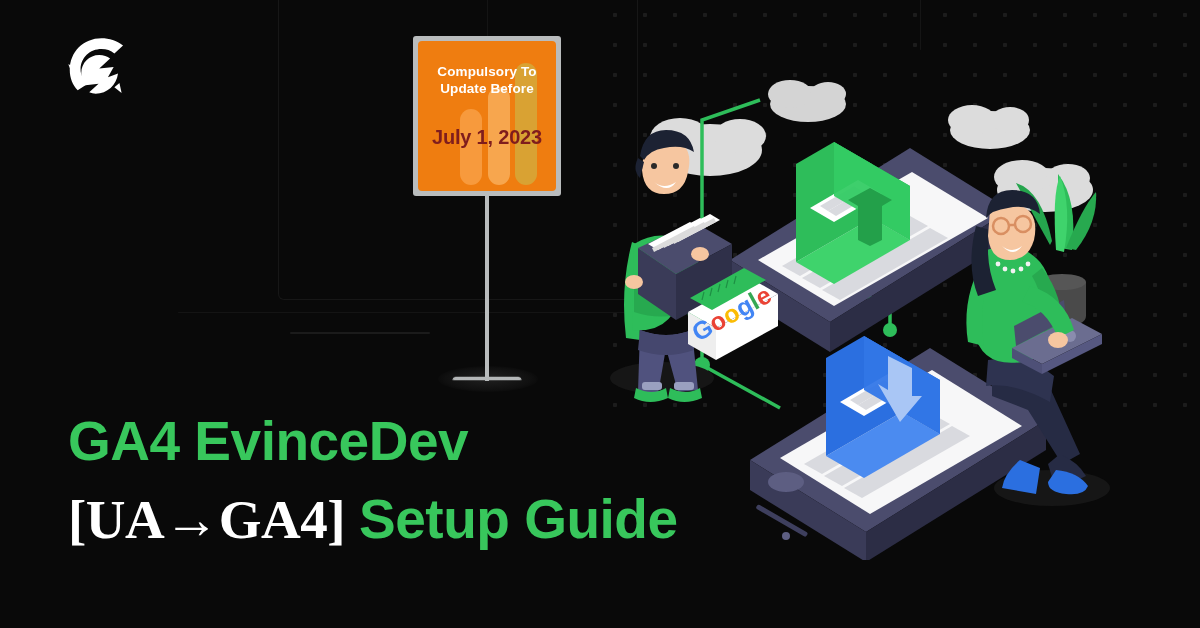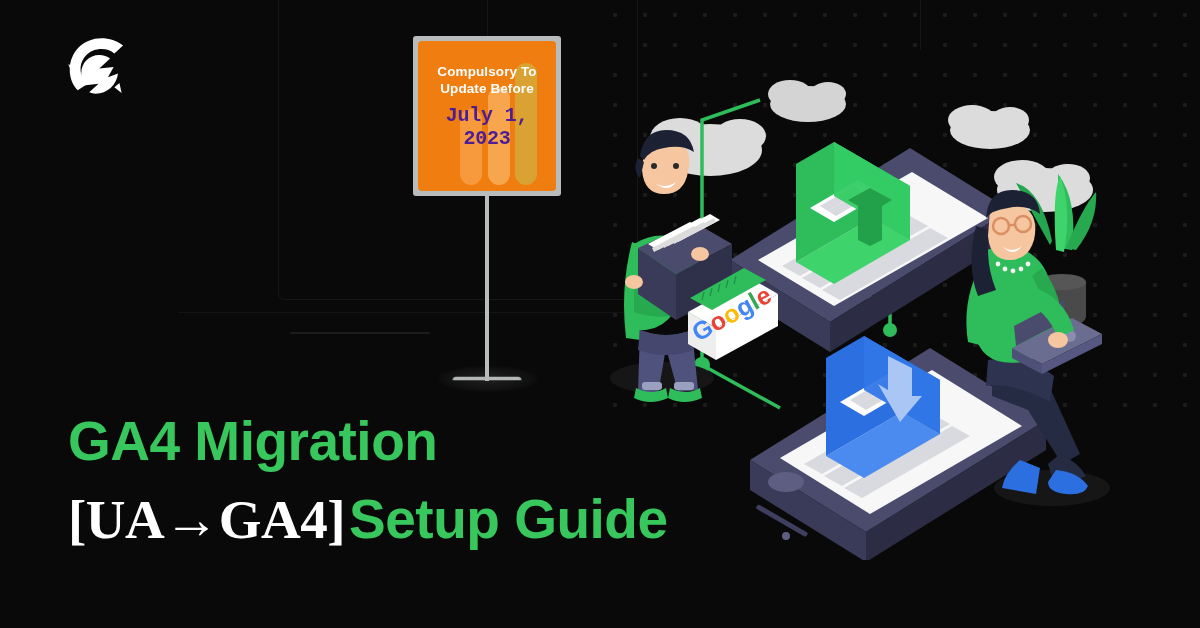--- a/index.html
+++ b/index.html
@@ -55,21 +55,21 @@
   }
   .sbar{position:absolute;border-radius:12px;bottom:6px;}
   .sbar.s1{left:42px;width:22px;height:76px;background:#f79a3d;}
   .sbar.s2{left:70px;width:22px;height:98px;background:#f7a64e;}
   .sbar.s3{left:97px;width:22px;height:122px;background:#d9a233;}
   .sign-txt{position:absolute;left:0;top:0;width:100%;padding:22px 8px 0;text-align:center;}
   .sign-small{
     color:#fff;font-size:13.5px;font-weight:700;line-height:17px;letter-spacing:.1px;
   }
   .sign-big{
-    color:#4c1d95;font-size:20px;font-weight:700;margin-top:7px;letter-spacing:-.2px;font-family:Liberation Mono, monospace;
+    color:#7f1d1d;font-size:20px;font-weight:700;margin-top:29px;letter-spacing:-.2px;
   }
   .sign-pole{position:absolute;left:72px;top:160px;width:4px;height:185px;background:#b9bcbd;}
   .sign-foot{position:absolute;left:40px;top:340px;width:68px;height:5px;background:#b4b7b8;border-radius:2px;
     transform:perspective(60px) rotateX(46deg);}
   .sign-shadow{position:absolute;left:25px;top:330px;width:100px;height:26px;border-radius:50%;
     background:radial-gradient(ellipse at center,#202020 0%,#101010 60%,rgba(0,0,0,0) 75%);}
 
   
   .illus{position:absolute;left:590px;top:30px;width:610px;height:530px;}
 </style>
@@ -318,20 +318,20 @@
         <path d="M424 296 L474 270 L476 290 L426 316 Z" fill="#4b4c6d"></path>
         <circle cx="480" cy="306" r="6" fill="#8a8cae"></circle>
 
         <path d="M440 256 q34 10 44 44 l-16 8 q-12 -30 -36 -36z" fill="#2ebd5a"></path>
         <ellipse cx="468" cy="310" rx="10" ry="8" fill="#f6c6a0"></ellipse>
       </g>
     </svg>
   </div>
 
   <div class="headline">
-    <div class="hl-line l1">GA4 Migration</div>
+    <div class="hl-line l1">GA4 EvinceDev</div>
     <div class="hl-line l2">
-      <span class="hl-white">[UA→GA4]</span><span class="hl-green" style="margin-left:4px;">Setup Guide</span>
+      <span class="hl-white">[UA→GA4]</span><span class="hl-green" style="margin-left:14px;">Setup Guide</span>
     </div>
   </div>
 
 
 </div>
 
 </body></html>

